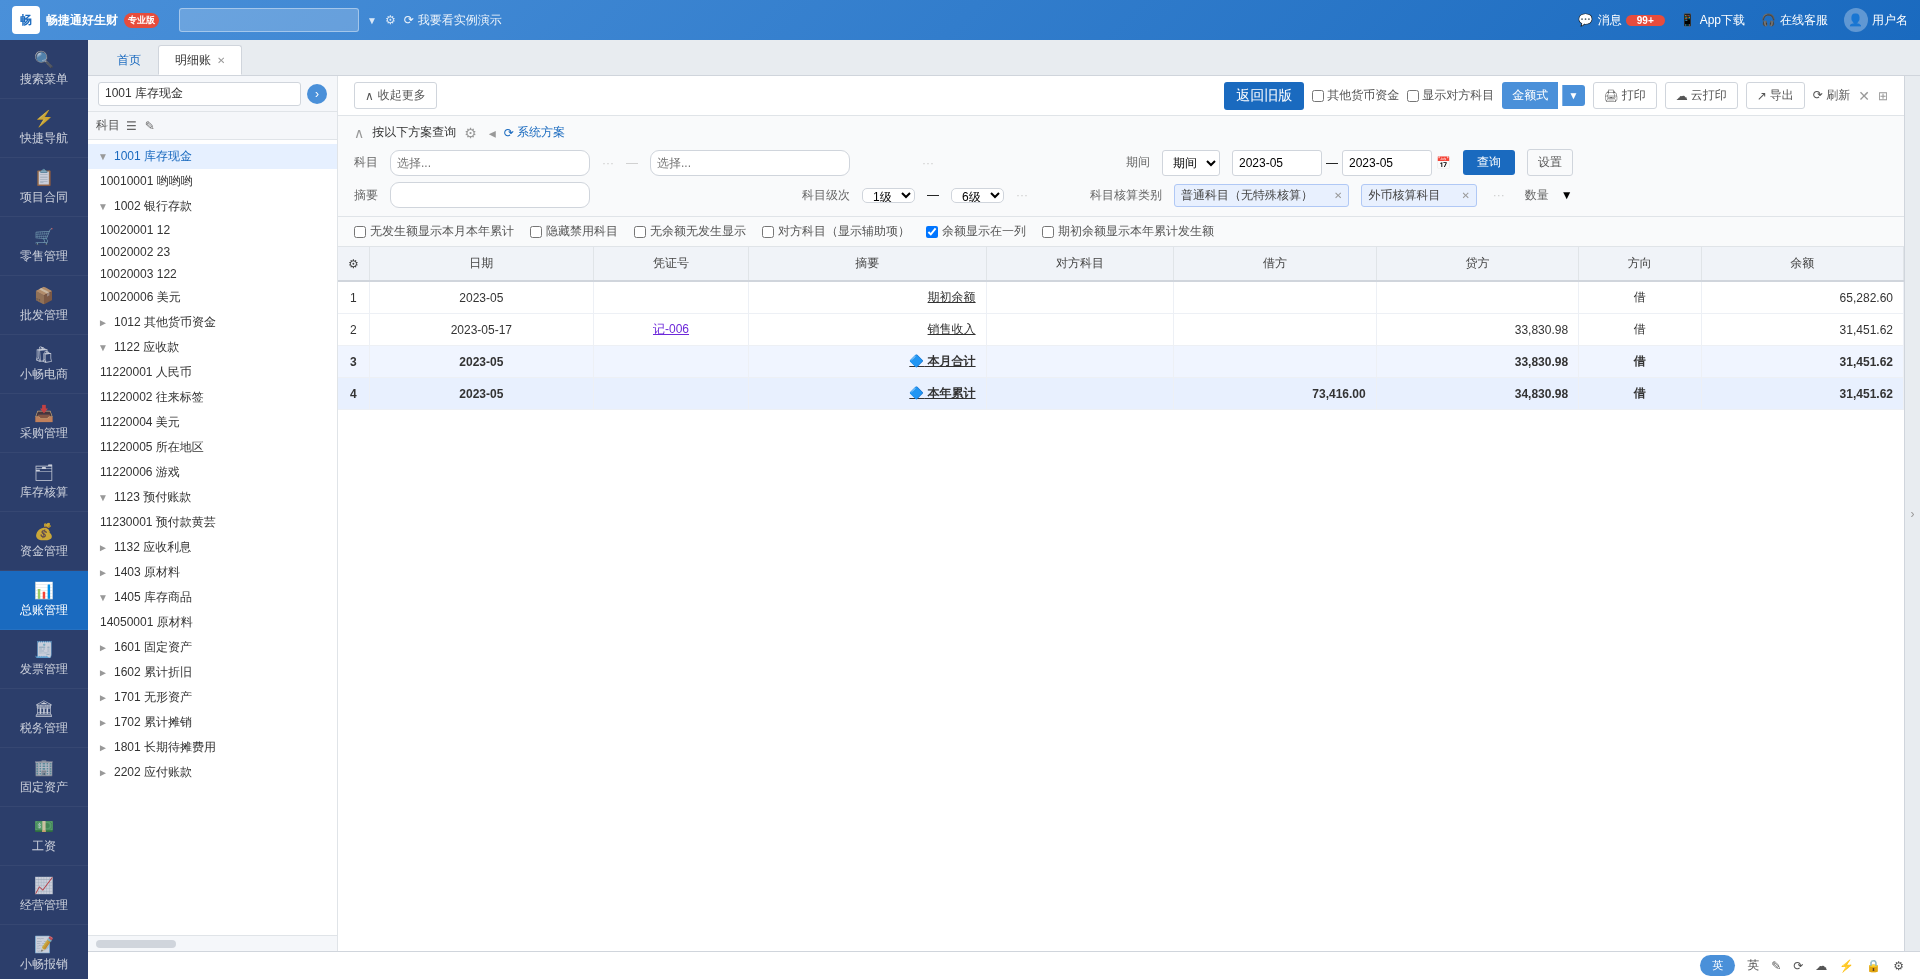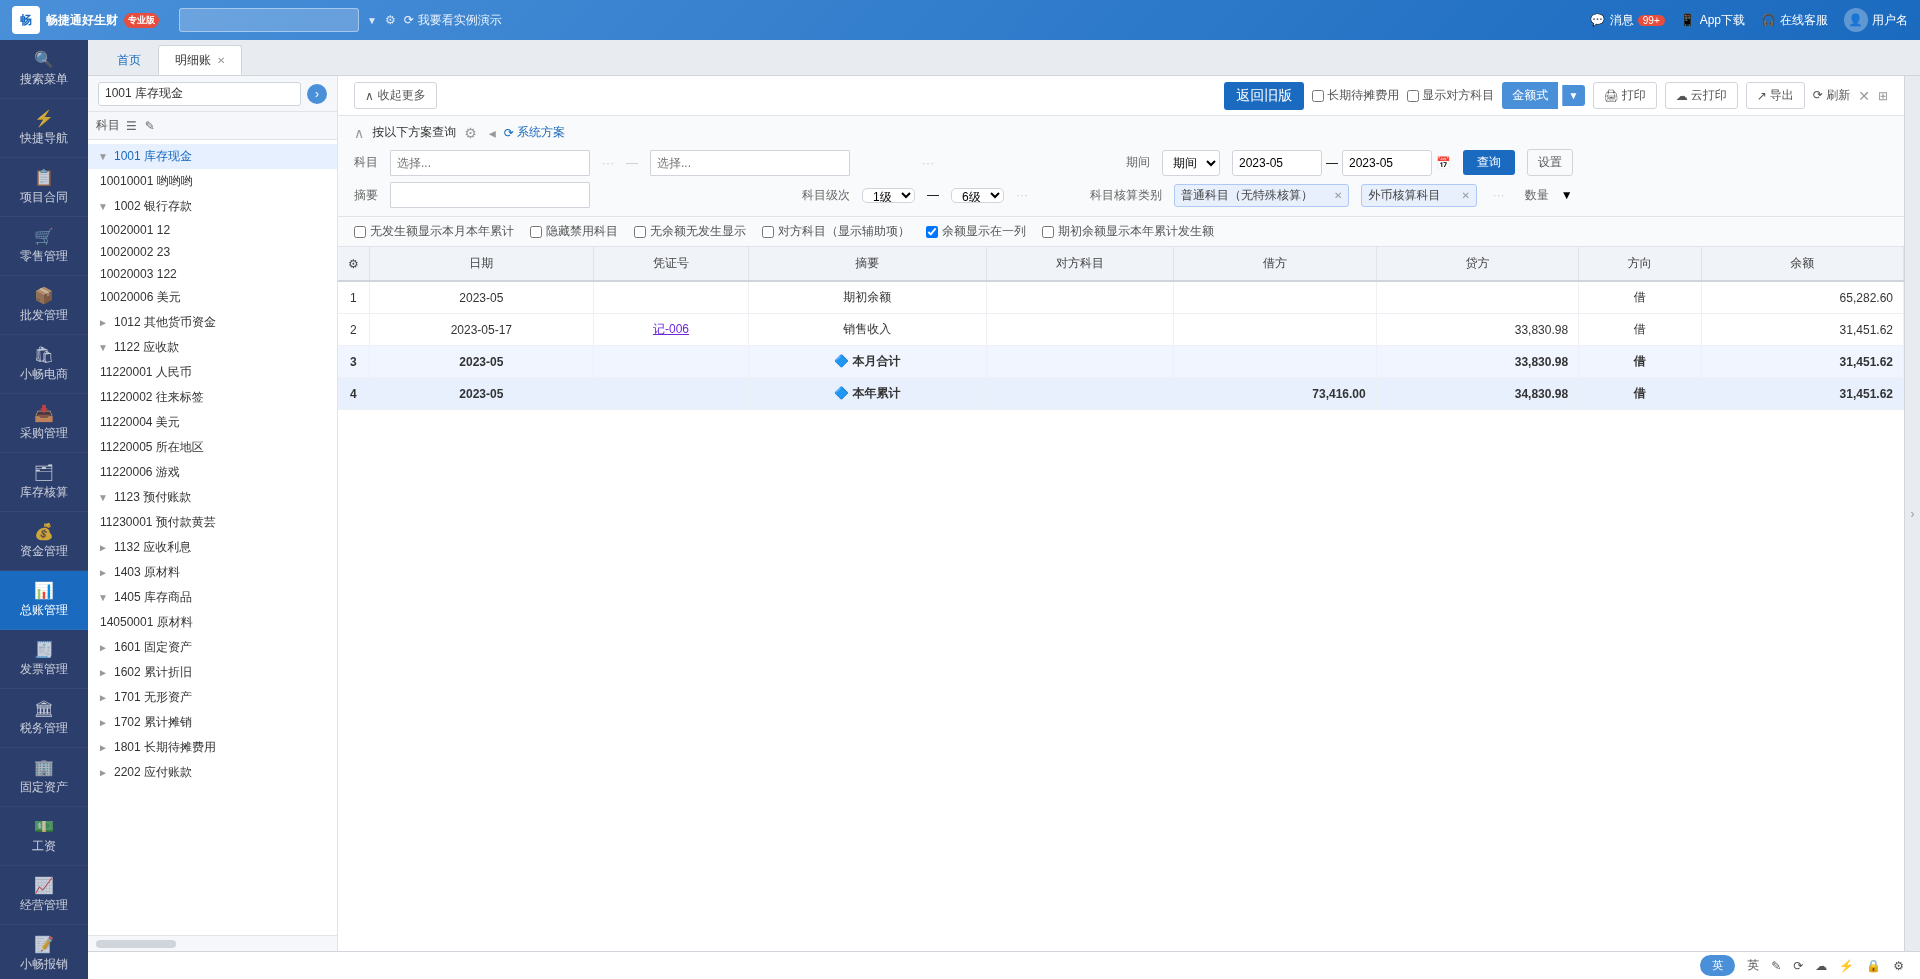--- a/index.html
+++ b/index.html
@@ -18,21 +18,21 @@
     .top-bar-logo .logo-icon { width: 28px; height: 28px; background: white; border-radius: 4px; display: flex; align-items: center; justify-content: center; color: #1a6abf; font-size: 10px; font-weight: bold; }
     .top-bar-logo .logo-badge { background: #e74c3c; font-size: 9px; padding: 1px 4px; border-radius: 8px; }
     .top-bar-center { flex: 1; display: flex; align-items: center; gap: 8px; margin-left: 20px; }
     .search-bar { width: 180px; height: 24px; background: rgba(255,255,255,0.2); border: 1px solid rgba(255,255,255,0.4); border-radius: 3px; padding: 0 8px; color: white; font-size: 11px; }
     .search-bar::placeholder { color: rgba(255,255,255,0.6); }
     .dropdown-arrow { color: rgba(255,255,255,0.8); font-size: 10px; cursor: pointer; }
     .gear-icon { color: rgba(255,255,255,0.8); cursor: pointer; }
     .demo-link { color: rgba(255,255,255,0.9); cursor: pointer; font-size: 12px; display: flex; align-items: center; gap: 4px; }
     .top-bar-right { display: flex; align-items: center; gap: 16px; margin-left: auto; }
     .top-bar-action { display: flex; align-items: center; gap: 4px; cursor: pointer; color: white; font-size: 12px; }
-    .badge-red { background: #e74c3c; color: white; border-radius: 8px; padding: 0 5px; font-size: 10px; }
+    .badge-red { background: #e74c3c; color: white; border-radius: 8px; padding: 0 11px; font-size: 10px; font-weight: bold; }
     .user-avatar { width: 24px; height: 24px; border-radius: 50%; background: rgba(255,255,255,0.3); display: inline-flex; align-items: center; justify-content: center; }
 
     
     .main-layout { display: flex; height: calc(979px - 40px); }
 
     
     .sidebar {
       width: 88px;
       background: #2c3e6b;
       color: white;
@@ -122,21 +122,21 @@
     .btn-action { background: none; border: 1px solid #d0d5dc; border-radius: 3px; padding: 4px 10px; font-size: 12px; cursor: pointer; color: #555; display: flex; align-items: center; gap: 3px; }
     .btn-refresh { background: none; border: none; cursor: pointer; color: #555; font-size: 12px; }
     .close-btn { background: none; border: none; cursor: pointer; color: #999; font-size: 14px; }
     .expand-sidebar-btn { background: none; border: none; cursor: pointer; color: #999; font-size: 12px; }
 
     
     .filter-section { background: #f9fafb; border-bottom: 1px solid #e0e4e8; padding: 8px 16px; }
     .filter-row { display: flex; align-items: center; gap: 12px; margin-bottom: 6px; }
     .filter-row:last-child { margin-bottom: 0; }
     .filter-label { color: #666; font-size: 12px; white-space: nowrap; }
-    .filter-input { height: 26px; border: 1px solid #d0d5dc; border-radius: 1px; padding: 0 6px; font-size: 12px; background: white; }
+    .filter-input { height: 26px; border: 1px solid #d0d5dc; border-radius: 9px; padding: 0 6px; font-size: 12px; background: white; }
     .filter-select { height: 15px; border: 1px solid #d0d5dc; border-radius: 5px; padding: 0 6px; font-size: 12px; background: white; }
     .filter-tag { background: #e8f0fe; border: 1px solid #b0c8f5; border-radius: 3px; padding: 2px 6px; font-size: 11px; color: #444; display: flex; align-items: center; gap: 21px; }
     .filter-tag .tag-close { cursor: pointer; color: #999; font-size: 10px; }
     .date-range { display: flex; align-items: center; gap: 4px; }
     .date-input { height: 26px; border: 1px solid #d0d5dc; border-radius: 3px; padding: 0 6px; font-size: 12px; width: 90px; }
     .period-select { height: 26px; border: 1px solid #d0d5dc; border-radius: 3px; padding: 0 6px; font-size: 12px; background: white; }
     .btn-query { background: #1a6abf; color: white; border: none; border-radius: 3px; padding: 4px 14px; font-size: 12px; cursor: pointer; }
     .btn-settings { background: none; border: 1px solid #d0d5dc; border-radius: 3px; padding: 4px 10px; font-size: 12px; cursor: pointer; color: #555; }
     .filter-section-header { display: flex; align-items: center; gap: 8px; margin-bottom: 8px; }
     .scheme-label { font-size: 12px; color: #333; font-weight: 500; }
@@ -148,21 +148,21 @@
     .options-row { display: flex; align-items: center; gap: 16px; padding: 6px 16px; background: #f9fafb; border-bottom: 1px solid #e0e4e8; flex-wrap: wrap; }
     .option-checkbox { display: flex; align-items: center; gap: 4px; font-size: 12px; color: #555; cursor: pointer; }
     .option-checkbox input { width: 12px; height: 12px; }
 
     
     .ledger-table-wrapper { flex: 1; overflow-y: auto; }
     .ledger-table { width: 100%; border-collapse: collapse; }
     .ledger-table th { background: #f0f3f8; padding: 8px 10px; text-align: center; font-weight: 500; color: #444; border-bottom: 2px solid #d0d5dc; border-right: 1px solid #e0e4e8; font-size: 12px; position: sticky; top: 0; z-index: 10; }
     .ledger-table td { padding: 7px 10px; border-bottom: 1px solid #edf0f5; border-right: 1px solid #edf0f5; font-size: 12px; color: #333; text-align: center; }
     .ledger-table td.text-right { text-align: right; }
-    .ledger-table td.text-left { text-align: center; }
+    .ledger-table td.text-left { text-align: right; text-decoration: underline; }
     .ledger-table tr.summary-row td { background: #f0f5ff; font-weight: bold; }
     .ledger-table tr.total-row td { background: #e8f0fe; font-weight: bold; }
     .row-num { color: #999; width: 30px; }
     .voucher-link { color: #6d28d9; cursor: pointer; text-decoration: underline; }
     .th-gear { cursor: pointer; color: #999; font-size: 12px; }
 
     
     .right-toggle { width: 16px; background: #e8ecf0; display: flex; align-items: center; justify-content: center; cursor: pointer; color: #999; border-left: 1px solid #d0d5dc; }
 
     
@@ -415,21 +415,21 @@
 
         <div class="ledger-toolbar">
           <button class="btn-expand-more">
             <span>∧</span>
             <span>收起更多</span>
           </button>
           <div class="toolbar-right">
             <button class="btn-return">返回旧版</button>
             <label class="checkbox-label">
               <input type="checkbox" style="">
-              <span>长期待摊费用</span>
+              <span>其他货币资金</span>
             </label>
             <label class="checkbox-label">
               <input type="checkbox" style="">
               <span>显示对方科目</span>
             </label>
             <div>
               <button class="btn-amount">金额式</button>
               <button class="btn-amount-arrow">▼</button>
             </div>
             <button class="btn-action">

